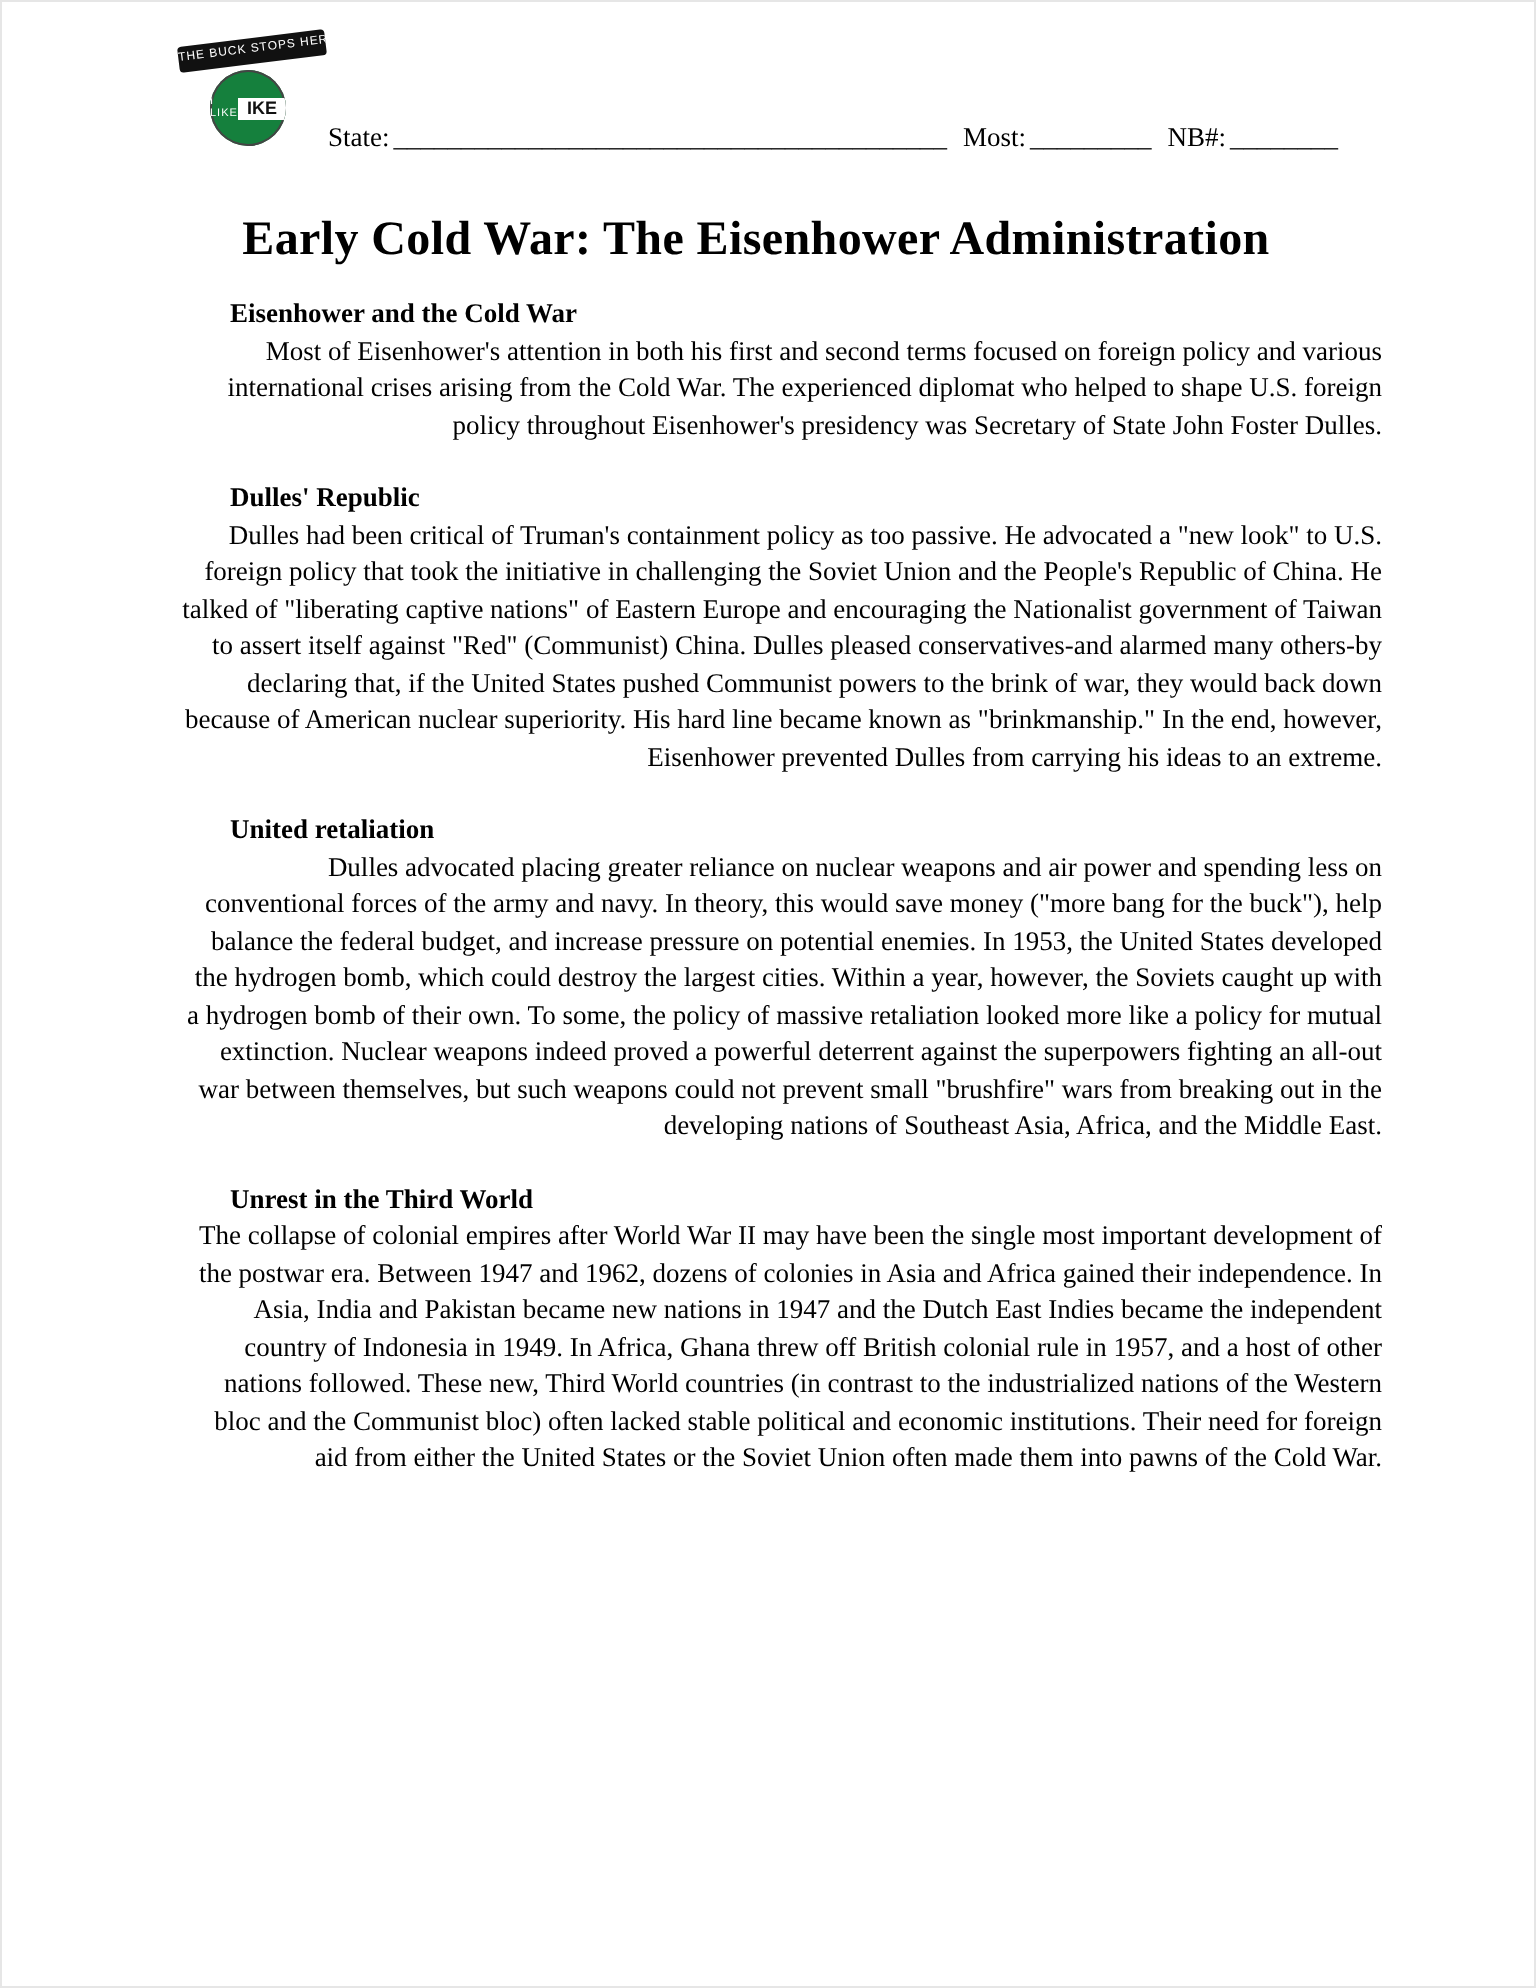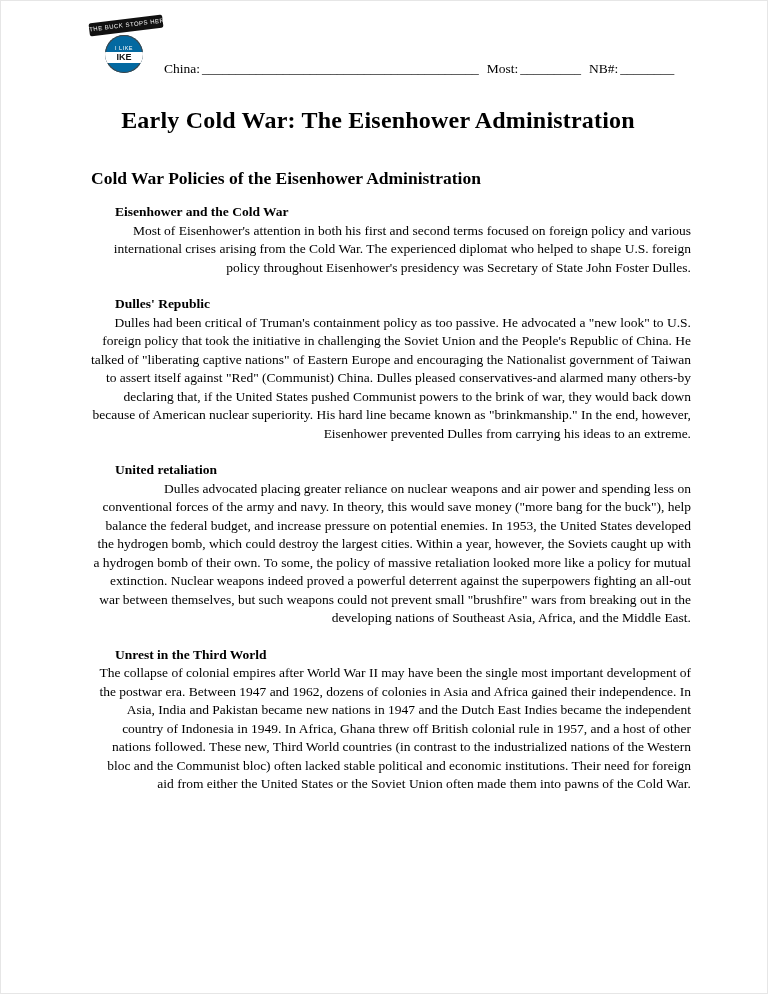--- a/index.html
+++ b/index.html
@@ -48,24 +48,24 @@
     white-space: nowrap;
     overflow: hidden;
   }
   .logo-circle {
     position: absolute;
     left: 18px;
     top: 18px;
     width: 38px;
     height: 38px;
     border-radius: 50%;
-    background: #0369a1;
+    background: #15803d;
     box-shadow: 0 0 0 1px #444444 inset;
     display: flex;
-    flex-direction: column;
+    flex-direction: row;
     align-items: center;
     justify-content: center;
     overflow: hidden;
   }
   .logo-circle .line1 {
     color: #ffffff;
     font-family: "Liberation Sans", sans-serif;
     font-size: 5.5px;
     letter-spacing: 0.5px;
     margin-bottom: 1px;
@@ -132,27 +132,26 @@
       <div class="logo-banner">
         <span>THE BUCK STOPS HERE</span>
       </div>
       <div class="logo-circle">
         <span class="line1">I LIKE</span>
         <span class="band">IKE</span>
       </div>
     </div>
 
     <div class="name-line">
-      <span class="lbl">China:</span><span class="blank">_________________________________________</span><span class="gap"></span><span class="lbl">Most:</span><span class="blank">_________</span><span class="gap"></span><span class="lbl">NB#:</span><span class="blank">________</span>
+      <span class="lbl">State:</span><span class="blank">_________________________________________</span><span class="gap"></span><span class="lbl">Most:</span><span class="blank">_________</span><span class="gap"></span><span class="lbl">NB#:</span><span class="blank">________</span>
     </div>
   </div>
 
   <h1 class="doc-title">Early Cold War: The Eisenhower Administration</h1>
 
-  <h2 class="section-heading">Cold War Policies of the Eisenhower Administration</h2>
 
   <div class="sections">
 
     <div class="para">
       <div class="para-heading">Eisenhower and the Cold War</div>
       <div class="para-body">Most of Eisenhower's attention in both his first and second terms focused on foreign policy and various international crises arising from the Cold War. The experienced diplomat who helped to shape U.S. foreign policy throughout Eisenhower's presidency was Secretary of State John Foster Dulles.</div>
     </div>
 
     <div class="para">
       <div class="para-heading">Dulles' Republic</div>

